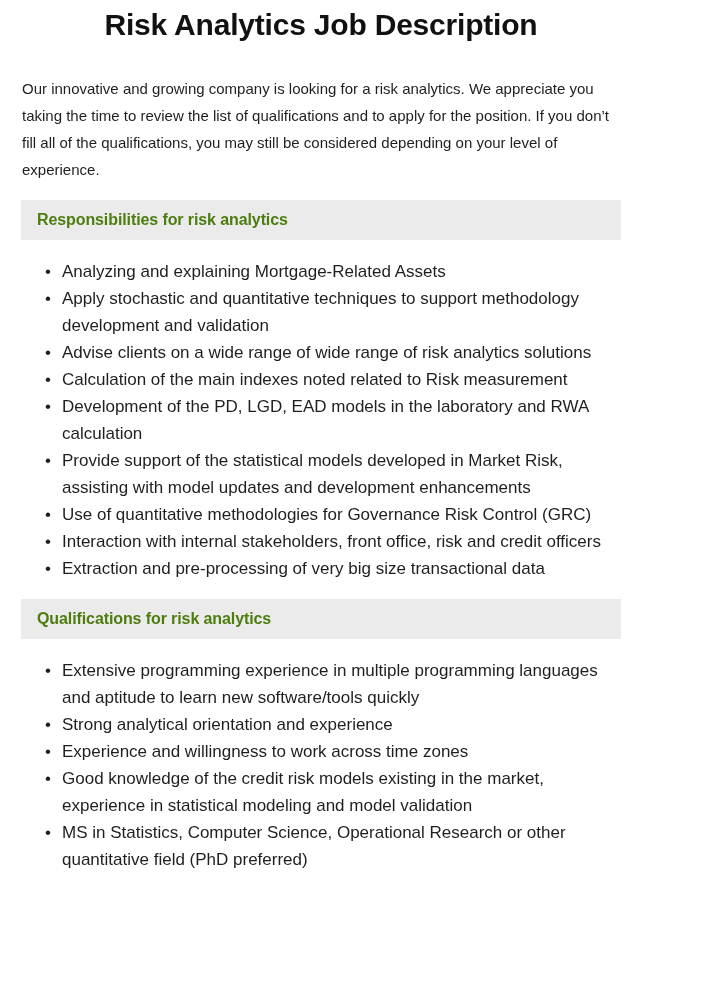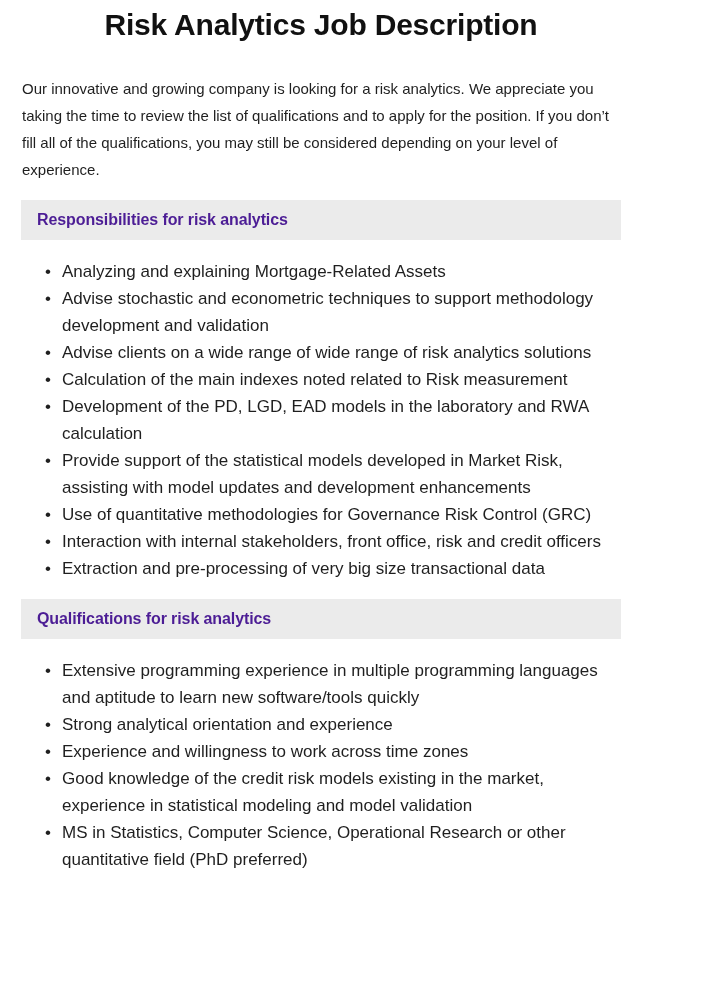--- a/index.html
+++ b/index.html
@@ -50,21 +50,21 @@
     height: 40px;
     display: flex;
     align-items: center;
     padding: 0 16px;
     box-sizing: border-box;
   }
   .section-header-title {
     font-size: 16px;
     font-weight: 700;
     line-height: 20px;
-    color: #4c1d95;
+    color: #4d7c0f;
     letter-spacing: -0.1px;
   }
   ul.bullets {
     list-style: none;
     margin: 4px;
     padding: 0;
   }
   ul.bullets.first {
     margin-top: 18px;
   }
@@ -98,21 +98,21 @@
   <h1 class="doc-title">Risk Analytics Job Description</h1>
 
   <p class="intro">Our innovative and growing company is looking for a risk analytics. We appreciate you taking the time to review the list of qualifications and to apply for the position. If you don’t fill all of the qualifications, you may still be considered depending on your level of experience.</p>
 
   <div class="section">
     <div class="section-header">
       <span class="section-header-title">Responsibilities for risk analytics</span>
     </div>
     <ul class="bullets first">
       <li>Analyzing and explaining Mortgage-Related Assets</li>
-      <li>Advise stochastic and econometric techniques to support methodology development and validation</li>
+      <li>Apply stochastic and quantitative techniques to support methodology development and validation</li>
       <li>Advise clients on a wide range of wide range of risk analytics solutions</li>
       <li>Calculation of the main indexes noted related to Risk measurement</li>
       <li>Development of the PD, LGD, EAD models in the laboratory and RWA calculation</li>
       <li>Provide support of the statistical models developed in Market Risk, assisting with model updates and development enhancements</li>
       <li>Use of quantitative methodologies for Governance Risk Control (GRC)</li>
       <li>Interaction with internal stakeholders, front office, risk and credit officers</li>
       <li>Extraction and pre-processing of very big size transactional data</li>
     </ul>
   </div>
 

